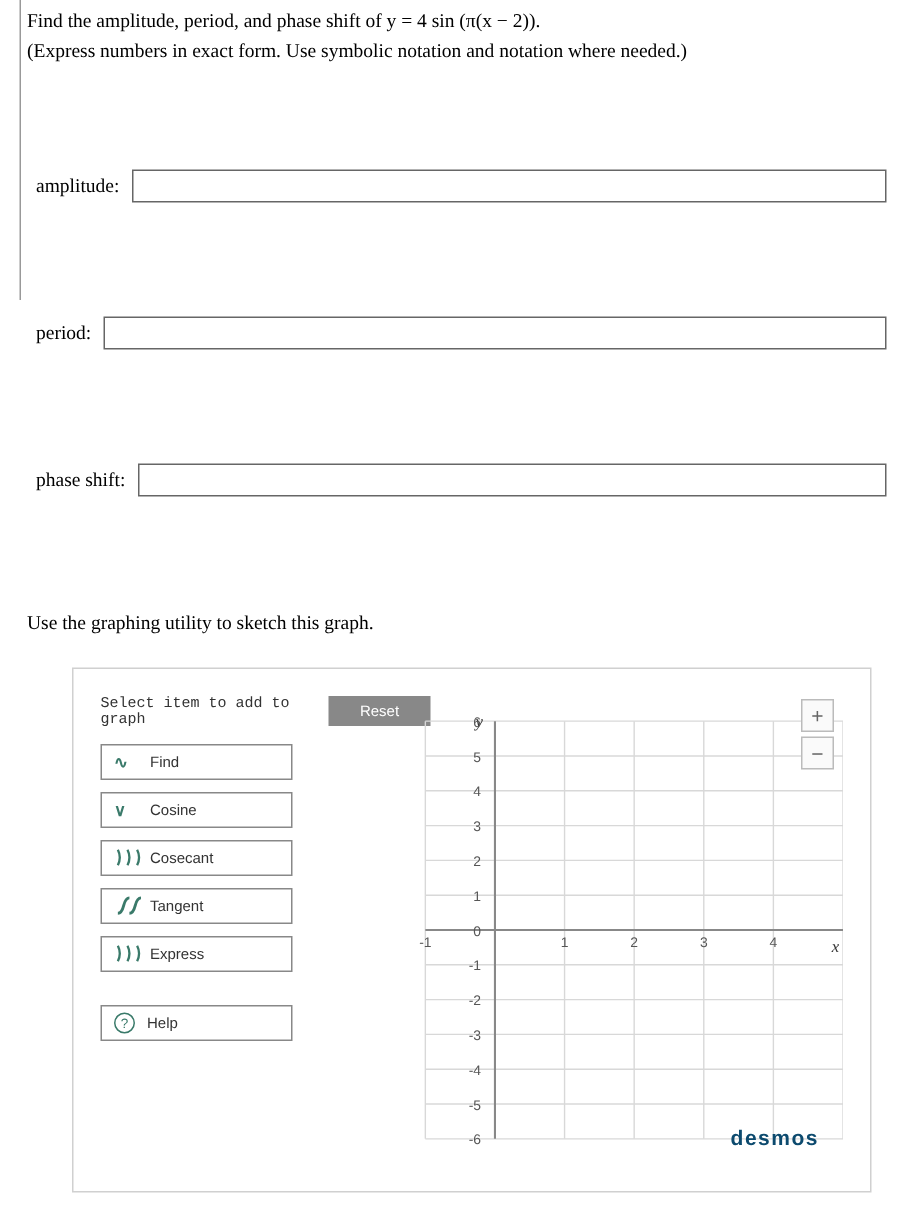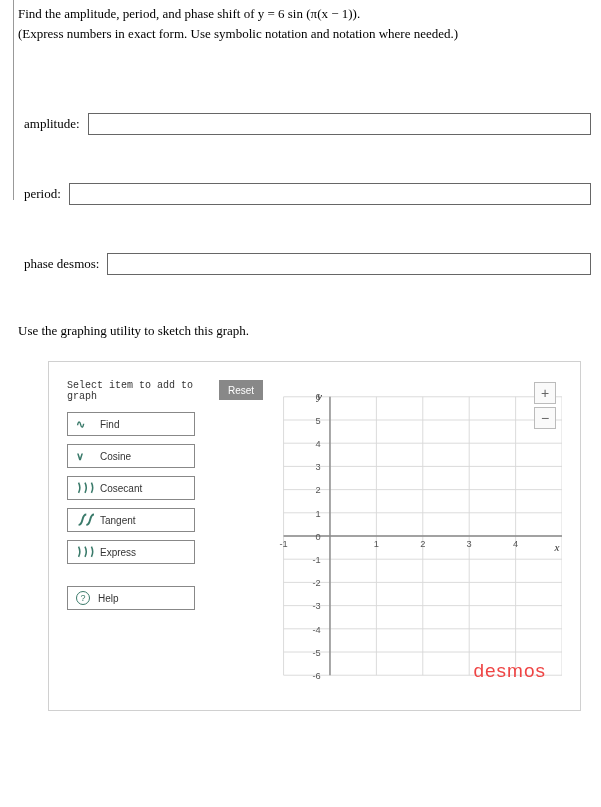--- a/index.html
+++ b/index.html
@@ -1,67 +1,67 @@
 <!DOCTYPE html>
 <html><head>
 <meta charset="utf-8">
 <style>
 * { box-sizing: border-box; margin: 0; padding: 0; }
 body { font-family: Georgia, 'Times New Roman', serif; font-size: 13px; color: #000; width: 601px; background: #fff; }
 .sidebar { position: absolute; left: 0; top: 0; width: 14px; height: 200px; border-right: 1px solid #999; }
 .content { margin-left: 14px; padding: 4px 10px 20px 4px; }
 .problem { font-size: 13px; line-height: 1.5; }
 .inputs { margin-top: 70px; padding-left: 6px; }
-.input-row { margin-bottom: 48px; display: flex; align-items: center; }
+.input-row { margin-bottom: 76px; display: flex; align-items: center; }
 .input-label { font-size: 13px; margin-right: 8px; }
 .text-input { flex: 1; height: 22px; border: 1px solid #666; padding: 2px 4px; font-size: 13px; }
 .instruction { margin-top: 10px; margin-bottom: 22px; font-size: 13px; }
 .graph-util { border: 1px solid #d0d0d0; margin-left: 30px; margin-right: 10px; padding: 18px; position: relative; height: 350px; }
 .graph-left { position: absolute; left: 18px; top: 18px; width: 140px; }
 .select-label { font-family: Liberation Mono, monospace; font-size: 10px; color: #333; margin-bottom: 10px; }
 .func-btn { display: flex; align-items: center; width: 128px; height: 24px; border: 1px solid #888; background: #fff; margin-bottom: 8px; cursor: pointer; padding: 0 8px; font-family: Arial, sans-serif; font-size: 10px; color: #333; }
 .func-icon { width: 18px; margin-right: 6px; color: #3a7a6a; font-weight: bold; font-size: 11px; display: inline-flex; align-items: center; }
 .help-btn { display: flex; align-items: center; width: 128px; height: 24px; border: 1px solid #888; background: #fff; margin-top: 22px; cursor: pointer; padding: 0 8px; font-family: Arial, sans-serif; font-size: 10px; color: #333; }
 .help-icon { width: 14px; height: 14px; border: 1px solid #3a7a6a; border-radius: 50%; color: #3a7a6a; font-size: 9px; display: inline-flex; align-items: center; justify-content: center; margin-right: 8px; }
 .graph-area { position: absolute; left: 170px; top: 14px; right: 18px; bottom: 14px; }
-.reset-btn { position: absolute; left: 0; top: 4px; width: 44px; height: 20px; background: #888; color: #fff; font-family: Arial, sans-serif; font-size: 10px; border: none; cursor: pointer; }
+.reset-btn { position: absolute; left: 0; top: 4px; width: 68px; height: 20px; background: #888; color: #fff; font-family: Arial, sans-serif; font-size: 10px; border: none; cursor: pointer; }
 .graph-canvas { position: absolute; left: 46px; top: 0; right: 0; bottom: 0; }
 svg { width: 100%; height: 100%; }
 .axis-label { font-family: 'Times New Roman', serif; font-style: italic; font-size: 12px; fill: #333; }
 .tick-label { font-family: Arial, sans-serif; font-size: 10px; fill: #555; }
 .grid-line { stroke: #d8d8d8; stroke-width: 1; }
 .axis-line { stroke: #888; stroke-width: 1.5; }
 .zoom-controls { position: absolute; right: 6px; top: 6px; }
 .zoom-btn { width: 22px; height: 22px; border: 1px solid #bbb; background: #fafafa; color: #666; font-size: 14px; cursor: pointer; display: block; margin-bottom: 3px; font-family: Arial, sans-serif; line-height: 1; }
-.desmos { position: absolute; right: 16px; bottom: 14px; font-family: Arial, sans-serif; font-size: 19px; color: #ef4444; letter-spacing: 1px; }
+.desmos { position: absolute; right: 16px; bottom: 14px; font-family: Arial, sans-serif; font-size: 14px; color: #0c4a6e; letter-spacing: 1px; font-weight: bold; }
 </style>
 </head>
 <body>
 
 <div class="sidebar">
   
 </div>
 
 <div class="content">
   <div class="problem">
-    <div>Find the amplitude, period, and phase shift of y = 6 sin (π(x − 1)).</div>
+    <div>Find the amplitude, period, and phase shift of y = 4 sin (π(x − 2)).</div>
     <div>(Express numbers in exact form. Use symbolic notation and notation where needed.)</div>
   </div>
 
   <div class="inputs">
     <div class="input-row">
       <span class="input-label">amplitude:</span>
       <input class="text-input" type="text" value="" style="">
     </div>
     <div class="input-row">
       <span class="input-label">period:</span>
       <input class="text-input" type="text" value="" style="">
     </div>
     <div class="input-row">
-      <span class="input-label">phase desmos:</span>
+      <span class="input-label">phase shift:</span>
       <input class="text-input" type="text" value="" style="">
     </div>
   </div>
 
   <div class="instruction">Use the graphing utility to sketch this graph.</div>
 
   <div class="graph-util">
     <div class="graph-left">
       <div class="select-label">Select item to add to graph</div>
       <button class="func-btn">

